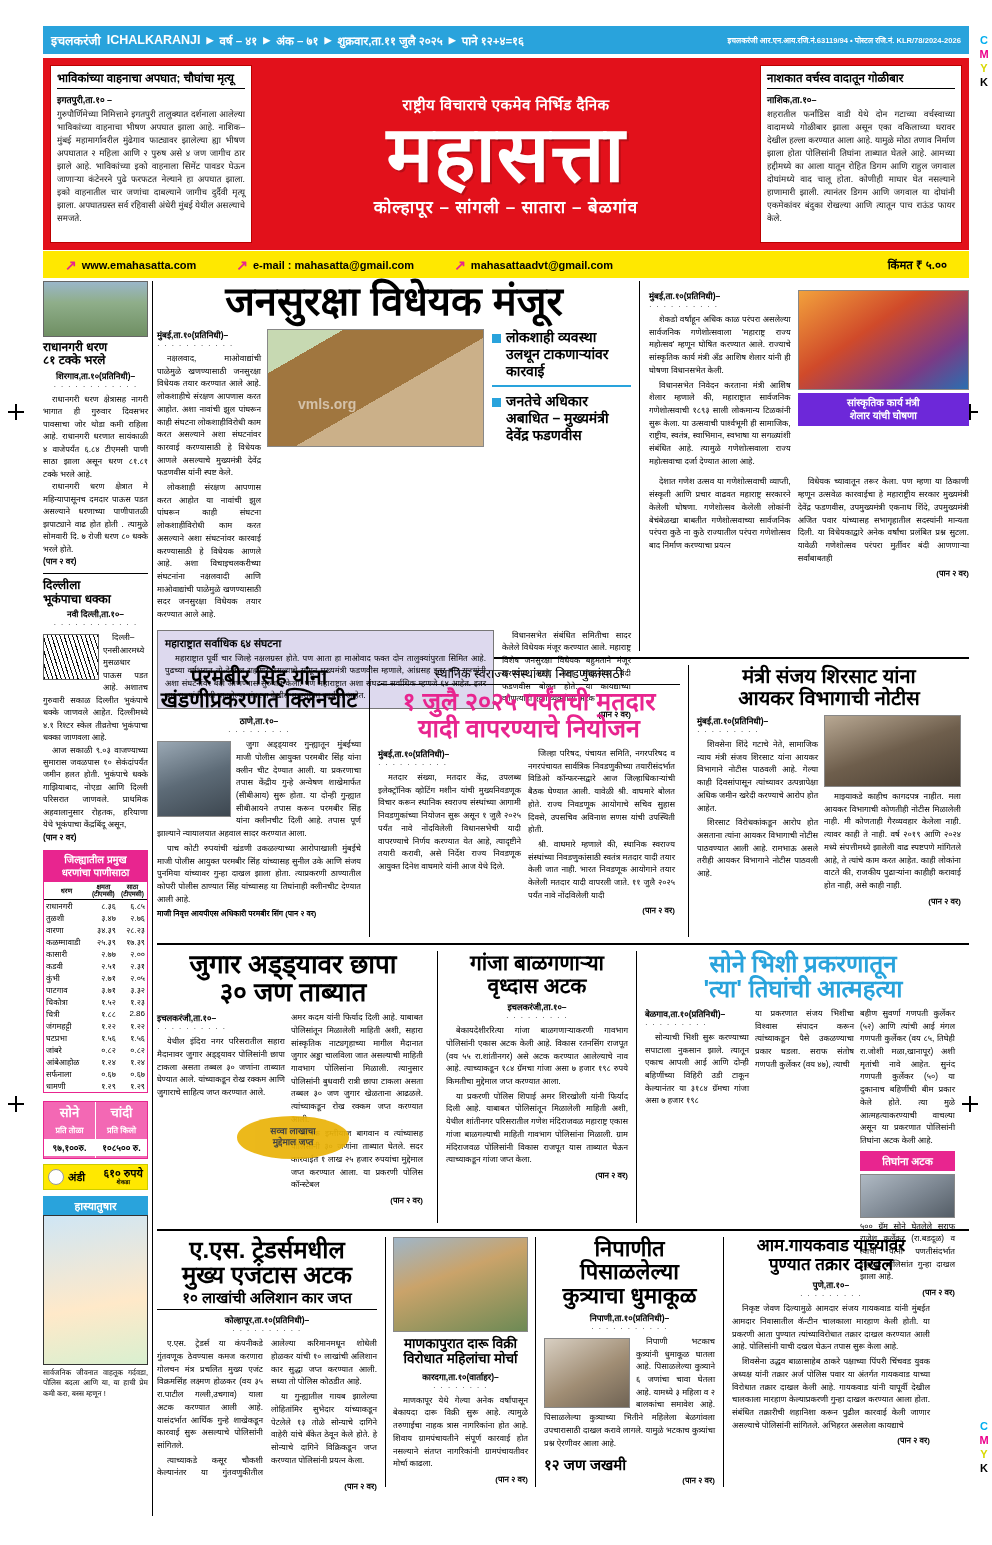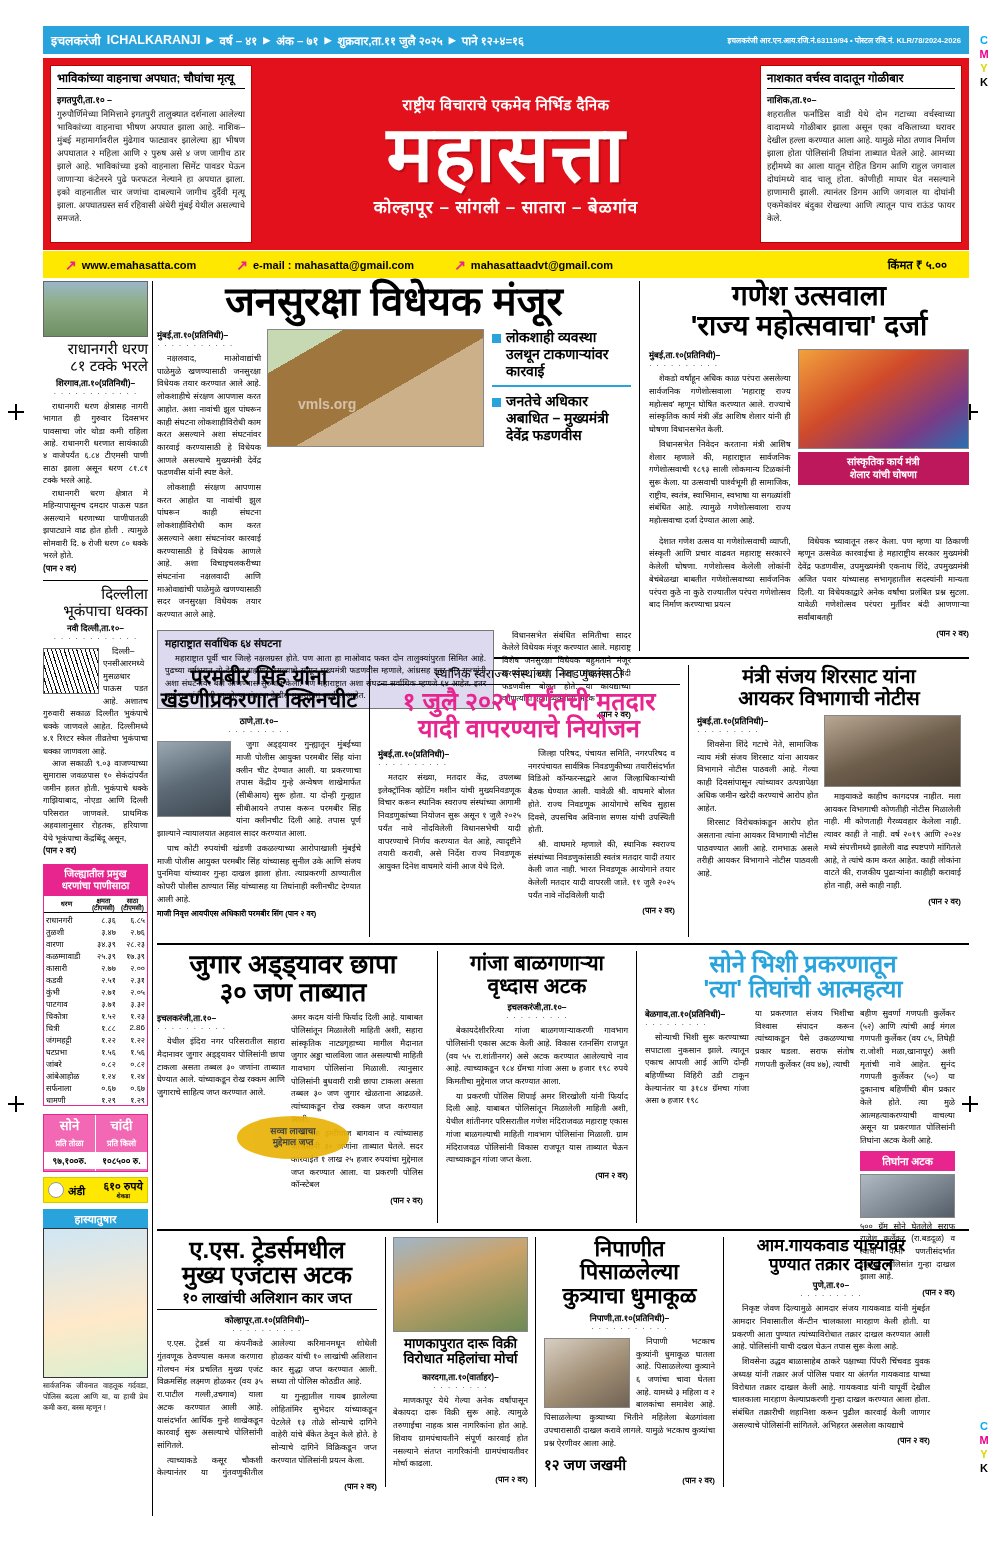--- a/index.html
+++ b/index.html
@@ -77,21 +77,21 @@
   .hr-blk { border-top:1px solid #000; margin:5px 0; }
   .hr-thick { border-top:2px solid #000; margin:6px 0; }
 
   
   .photo {
     background:linear-gradient(160deg,#8fa7bb,#5d7f5a 45%,#7d9e6e);
     width:100%; height:56px; border:1px solid #666;
   }
   .photo.dam { background:linear-gradient(180deg,#9ab6c9 0%,#8fae8a 38%,#6f8f63 100%); }
   .photo.quake { background:#f2f2f2; }
-  .lc-head { font-size:15px; font-weight:normal; line-height:1.12; text-align:right;
+  .lc-head { font-size:12px; font-weight:bold; line-height:1.12; text-align:left;
              margin:4px 0 2px; }
   .lc-dl { font-size:8.4px; font-weight:bold; text-align:center; }
   .dots { text-align:center; font-size:8px; letter-spacing:1.2px; color:#555; margin:1px 0 3px; }
   .lc-body { font-size:8.2px; line-height:1.52; text-align:justify; }
   .pg-ref { font-weight:bold; }
 
   
   .dam-tbl { width:100%; border:1px solid #e8258f; margin-top:6px; font-size:7.6px; }
   .dam-tbl .th-top { background:#e8258f; color:#fff; font-weight:bold; text-align:center;
                      font-size:10px; line-height:1.25; padding:3px 1px; }
@@ -137,21 +137,21 @@
   .txt p { margin-bottom:2px; text-indent:10px; }
   .txt p.noind { text-indent:0; }
   .bullets { }
   .bullets .bl { display:flex; gap:5px; font-size:14px; font-weight:bold; line-height:1.22;
                  margin-bottom:5px; }
   .bullets .sq { width:9px;height:9px;background:#29a3dc; flex:none; margin-top:5px; }
   .blue-rule { border-top:2px solid #29a3dc; margin:4px 0 6px; }
   .box-lav { background:#ddd9ee; border:1px solid #777; padding:5px 7px; }
   .box-lav h4 { font-size:10.5px; font-weight:bold; margin-bottom:3px; }
   .box-lav p { font-size:8.2px; line-height:1.52; text-align:justify; text-indent:10px; }
-  .cap-pink { background:#be185d; color:#fff; font-size:10px; font-weight:bold;
+  .cap-pink { background:#6d28d9; color:#fff; font-size:10px; font-weight:bold;
               text-align:center; padding:4px 3px; line-height:1.25; }
   .cap-mag { background:#e8258f; color:#fff; font-size:10.5px; font-weight:bold;
              text-align:center; padding:3px; }
   .ph { border:1px solid #888; }
   .ph.assembly { background:linear-gradient(150deg,#c7d9b2 0 18%,#a0763f 18% 55%,#cbb089 55% 100%); }
   .ph.ganesh { background:linear-gradient(145deg,#f2a13c,#d04a2a 40%,#7a3b86 75%,#2a6fb0); }
   .ph.man { background:linear-gradient(160deg,#9aa8b4,#5d6b77 50%,#3d4750); }
   .ph.man2 { background:linear-gradient(160deg,#b8a893,#6e5e4c 50%,#4a3f33); }
   .ph.crowd { background:linear-gradient(160deg,#9fb6c9,#caa36a 40%,#6d8a55); }
   .ph.dog { background:linear-gradient(150deg,#d8cfc2,#a08d74 55%,#6f6354); }
@@ -424,22 +424,20 @@
             <div style="width:129px;">
               <div class="txt">
                 <p>विधानसभेत संबंधित समितीचा सादर केलेले विधेयक मंजूर करण्यात आले. महाराष्ट्र विशेष जनसुरक्षा विधेयक बहुमताने मंजूर करण्यात आले. अशा संघटनांवर बंदी फडणवीस बोलत होते. या कायद्याच्या कोणत्याही एका व्यक्तीला अटक</p>
               </div>
               <div class="pgref">(पान २ वर)</div>
             </div>
           </div>
         </div>
 
         <div style="width:330px;border-left:1px solid #000;padding-left:9px;">
-          <div class="hl-big" style="white-space:pre-line">गणेश उत्सवाला
-'राज्य महोत्सवाचा' दर्जा</div>
           <div class="row" style="margin-top:9px;">
             <div style="width:150px;padding-right:7px;">
               <div class="dl">मुंबई,ता.१०(प्रतिनिधी)–</div>
               <div class="dots" style="text-align:left">· · · · · · · · · ·</div>
               <div class="txt">
                 <p>शेकडो वर्षांहून अधिक काळ परंपरा असलेल्या सार्वजनिक गणेशोत्सवाला 'महाराष्ट्र राज्य महोत्सव' म्हणून घोषित करण्यात आले. राज्याचे सांस्कृतिक कार्य मंत्री अँड आशिष शेलार यांनी ही घोषणा विधानसभेत केली.</p>
                 <p>विधानसभेत निवेदन करताना मंत्री आशिष शेलार म्हणाले की, महाराष्ट्रात सार्वजनिक गणेशोत्सवाची १८९३ साली लोकमान्य टिळकांनी सुरू केला. या उत्सवाची पार्श्वभूमी ही सामाजिक, राष्ट्रीय, स्वतंत्र, स्वाभिमान, स्वभाषा या सगळ्यांशी संबंधित आहे. त्यामुळे गणेशोत्सवाला राज्य महोत्सवाचा दर्जा देण्यात आला आहे.</p>
               </div>
             </div>
             <div style="width:173px;">

